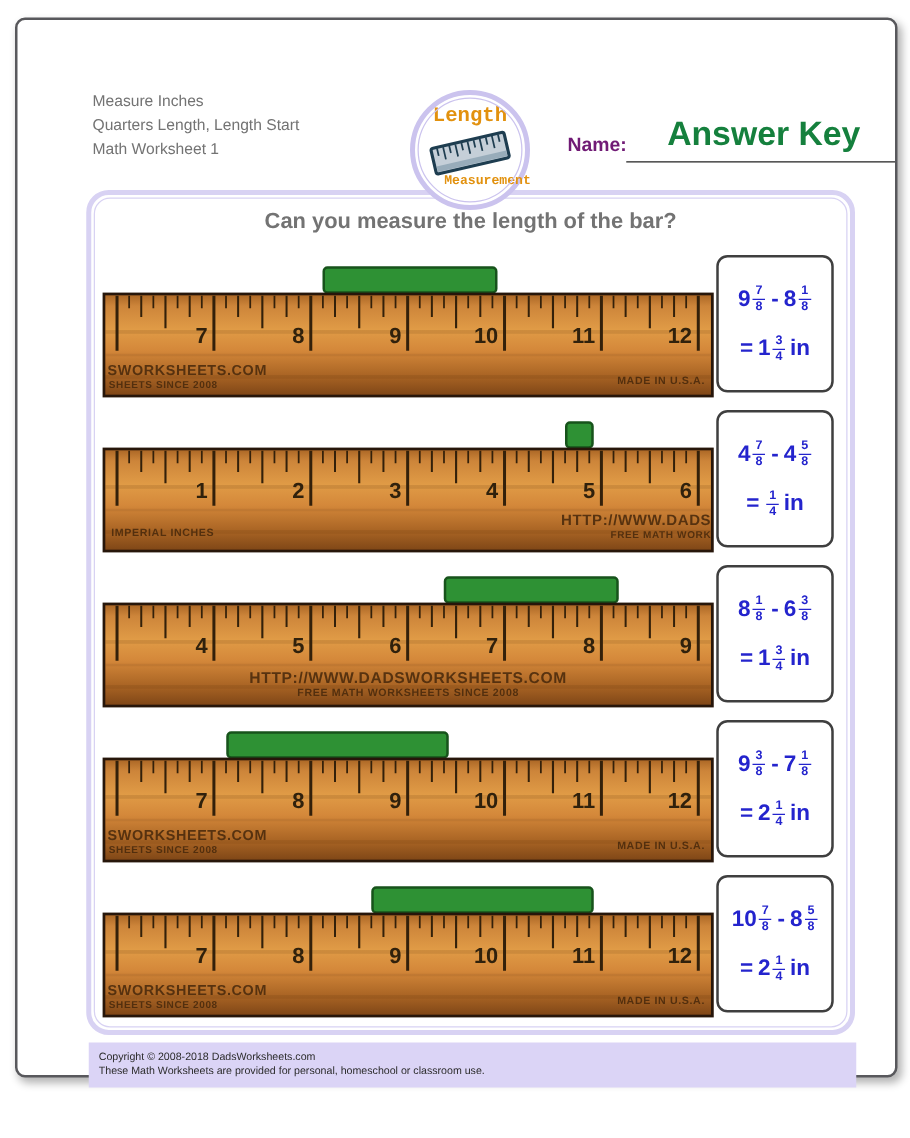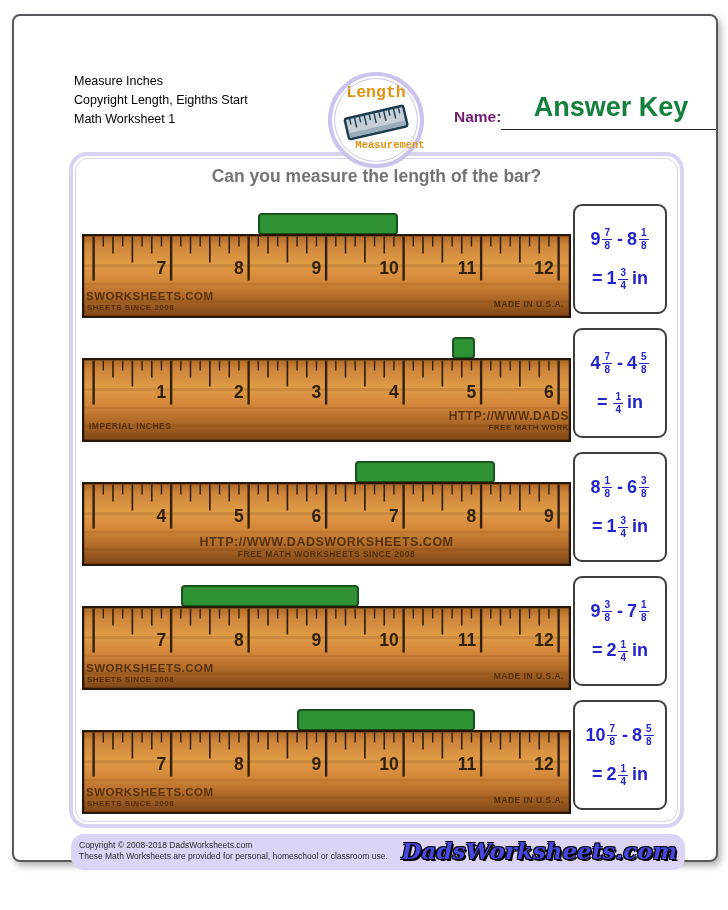--- a/index.html
+++ b/index.html
@@ -1,21 +1,21 @@
 <!DOCTYPE html>
 <html><head>
 <meta charset="utf-8">
 <style>
   html,body{margin:0;padding:0;background:#ffffff;}
   .page{position:relative;width:728px;height:910px;background:#ffffff;overflow:hidden;
         font-family:"Liberation Sans",sans-serif;}
   .card{position:absolute;left:12px;top:14px;width:702px;height:844px;background:#ffffff;
         border:2px solid #58585c;border-radius:8px;box-shadow:3px 4px 7px rgba(0,0,0,0.30);}
   
-  .hdr-left{position:absolute;left:60px;top:56px;font-size:12.5px;line-height:19px;color:#000000;}
+  .hdr-left{position:absolute;left:60px;top:56px;font-size:12.5px;line-height:19px;color:#737373;}
   .name-label{position:absolute;left:440px;top:92px;font-size:15.5px;font-weight:bold;color:#701a75;}
   .name-line{position:absolute;left:487px;top:113px;width:215px;border-top:1.5px solid #222;}
   .name-value{position:absolute;left:492px;top:76px;width:210px;text-align:center;
               font-size:27px;font-weight:bold;color:#15803d;}
   
   .logo{position:absolute;left:314px;top:56px;width:96px;height:96px;border-radius:50%;
         background:#fff;border:4px solid #cbc3ee;box-sizing:border-box;z-index:5;
         display:flex;flex-direction:column;align-items:center;font-family:Liberation Mono, monospace;}
   .logo::before{content:"";position:absolute;inset:2px;border:1px solid #cbc3ee;border-radius:50%;}
   .logo-top{margin-top:7px;font-size:16.5px;font-weight:bold;color:#e2910e;}
@@ -36,36 +36,36 @@
   .ans-line{display:flex;align-items:center;}
   .whole{font-size:18px;}
   .frac{display:inline-block;text-align:center;font-size:10px;line-height:1.12;margin:0 1px 0 2px;vertical-align:middle;}
   .fnum{display:block;border-bottom:1.4px solid #2424cd;padding:0 2px 1px;}
   .fden{display:block;padding-top:0.5px;}
   .op{font-size:18px;margin:0 4px;}
   .eq{font-size:18px;margin-right:4px;}
   .unit{font-size:18px;margin-left:3px;}
   
   .footer{position:absolute;left:57px;top:818px;width:614px;height:36px;background:#dbd4f6;
-        border-radius:13px;}
+        border-radius:0;}
   .foot-line1{position:absolute;left:8px;top:6px;font-size:8.5px;color:#2b2b2b;}
   .foot-line2{position:absolute;left:8px;top:17px;font-size:8.5px;color:#2b2b2b;}
   .foot-brand{position:absolute;right:8px;top:3px;font-family:"DejaVu Serif",serif;
         font-style:italic;font-weight:bold;font-size:23px;color:#4747e2;
         text-shadow:-1px -1px 0 #000,1px -1px 0 #000,-1px 1px 0 #000,1px 1px 0 #000,2px 2px 0 #000;}
 </style>
 </head>
 <body>
 
 <div class="page">
   <div class="card">
 
     <div class="hdr-left">
       <div>Measure Inches</div>
-      <div>Copyright Length, Eighths Start</div>
+      <div>Quarters Length, Length Start</div>
       <div>Math Worksheet 1</div>
     </div>
 
     <div class="logo">
       <span class="logo-top">Length</span>
       <svg width="66" height="40" viewBox="0 0 66 40">
         <g transform="rotate(-13 33 20)">
           <rect x="3" y="10" width="60" height="21" rx="2" fill="#c5cfd8" stroke="#1e3d50" stroke-width="2.5"></rect>
           <rect x="4.5" y="25" width="57" height="4.5" fill="#8fa6b5" opacity="0.85"></rect>
           <g stroke="#1e3d50" stroke-width="1.4">
@@ -585,17 +585,16 @@
               <span class="fden">4</span>
             </span>
             <span class="unit">in</span>
           </div>
         </div>
       </div>
 
     <div class="footer">
       <div class="foot-line1">Copyright © 2008-2018 DadsWorksheets.com</div>
       <div class="foot-line2">These Math Worksheets are provided for personal, homeschool or classroom use.</div>
-      <div class="foot-brand">DadsWorksheets.com</div>
     </div>
 
   </div>
 </div>
 
 </body></html>

